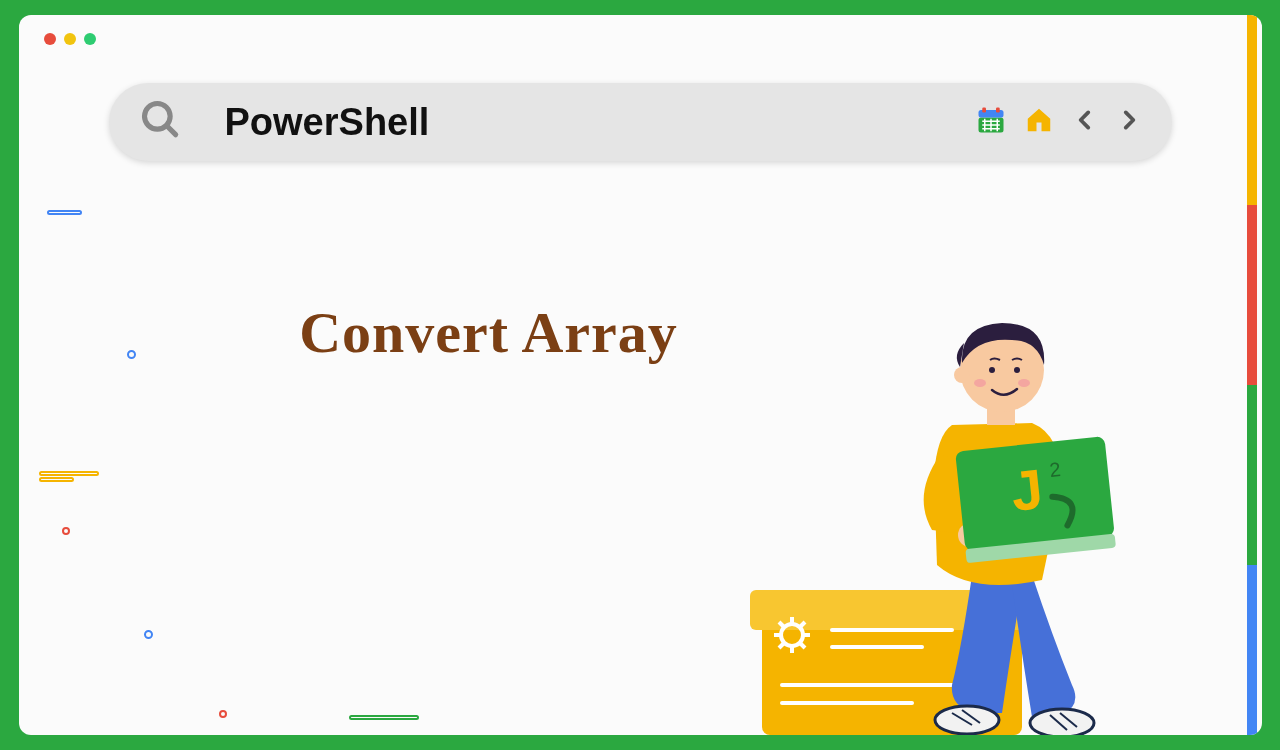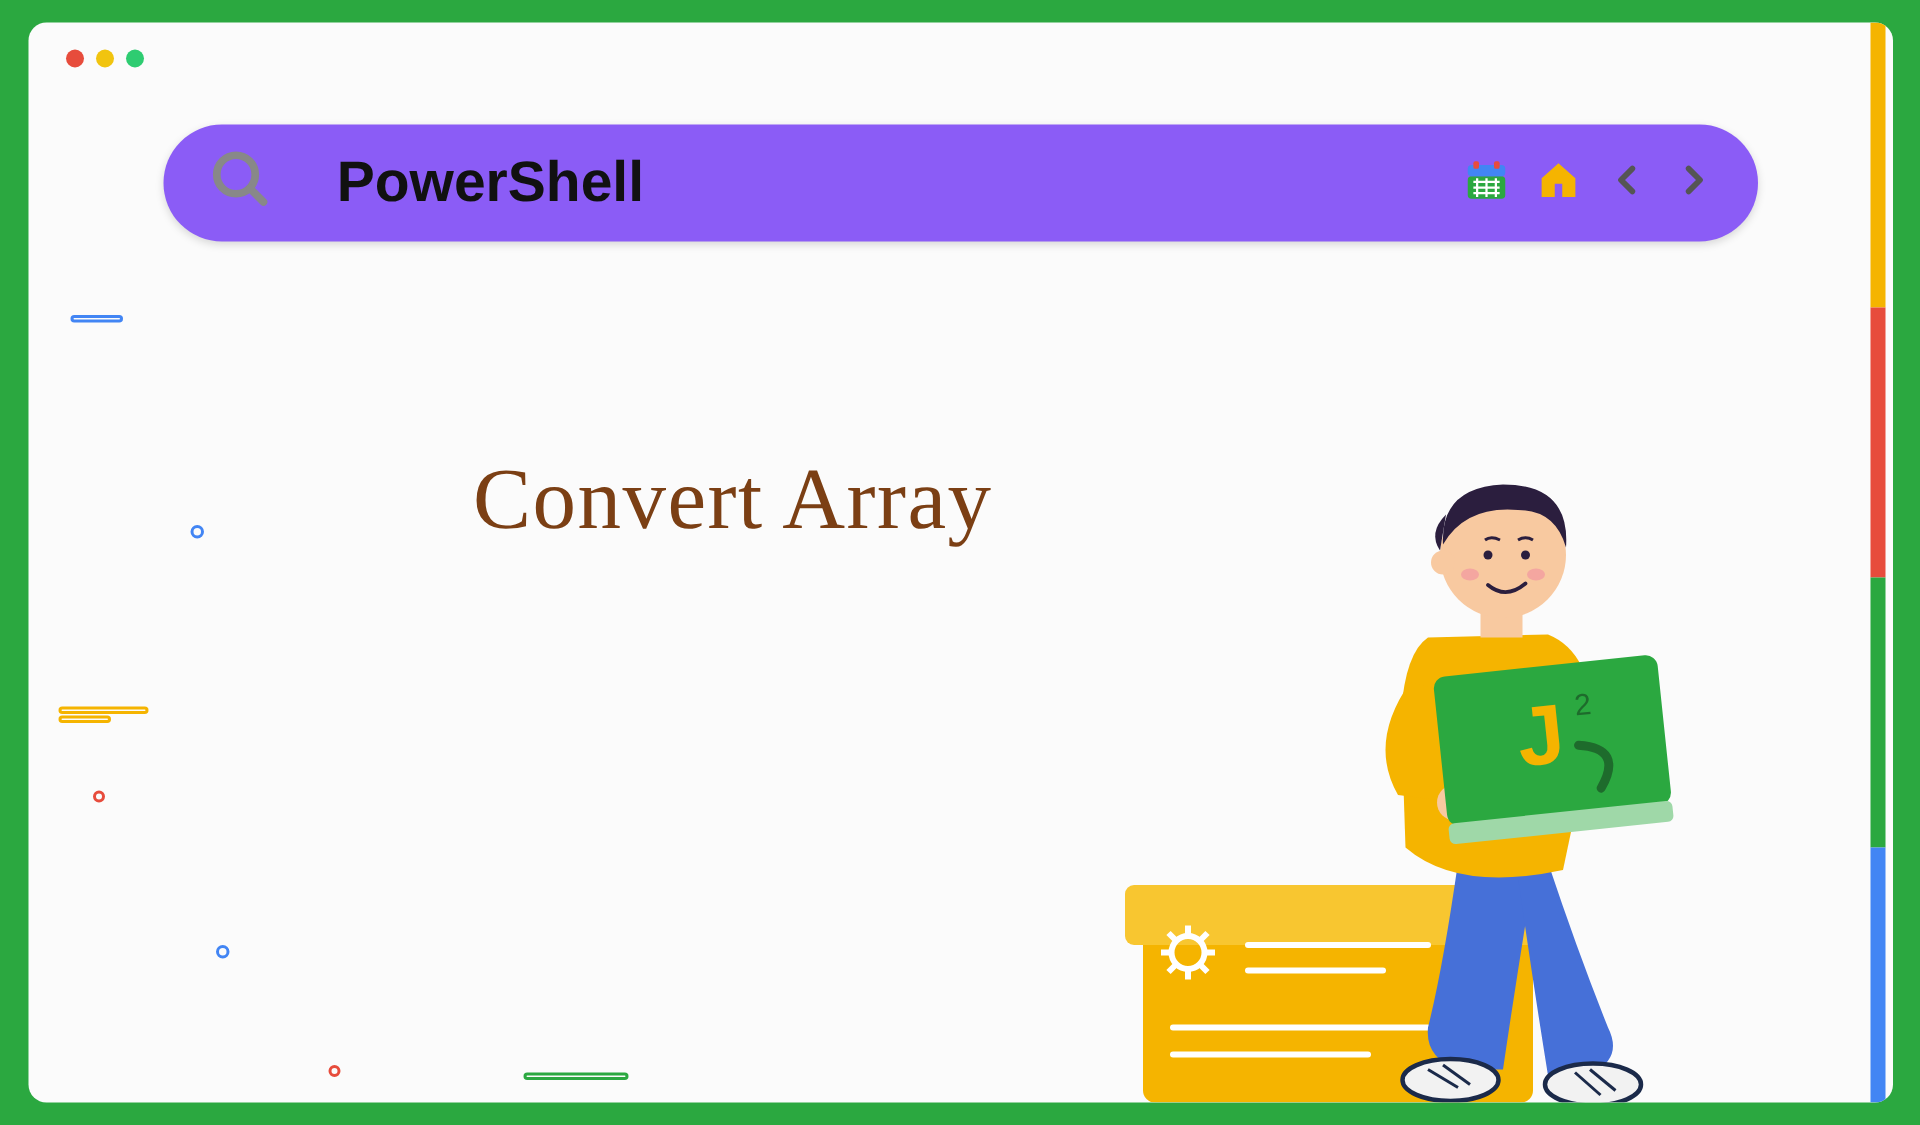--- a/index.html
+++ b/index.html
@@ -41,39 +41,39 @@
     .stripe-red { top: 190px; height: 180px; background: #e74c3c; }
     .stripe-green { top: 370px; height: 180px; background: #2ba840; }
     .stripe-blue { top: 550px; height: 170px; background: #4285f4; }
 
     .search-bar {
       position: absolute;
       top: 68px;
       left: 90px;
       right: 90px;
       height: 78px;
-      background: #8b5cf6;
+      background: #e5e5e5;
       border-radius: 40px;
       box-shadow: 0 2px 6px rgba(0,0,0,0.15);
       display: flex;
       align-items: center;
       padding: 0 30px;
     }
     .search-icon { margin-right: 42px; }
     .search-text { font-size: 38px; font-weight: bold; color: #111; flex: 1; }
     .search-right { display: flex; align-items: center; gap: 18px; }
 
     .title-text {
       position: absolute;
       top: 280px;
       left: 180px;
       width: 580px;
       text-align: center;
       font-family: Georgia, 'Times New Roman', serif;
-      font-weight: 400;
+      font-weight: 700;
       font-size: 58px;
       line-height: 1.3;
       color: #7b3f14;
       letter-spacing: 1px;
     }
 
     
     .deco { position: absolute; }
     .deco.blue-pill { top: 195px; left: 28px; width: 35px; height: 5px; border: 2px solid #4285f4; border-radius: 6px; }
     .deco.blue-circle { top: 335px; left: 108px; width: 9px; height: 9px; border: 2px solid #4285f4; border-radius: 50%; }

